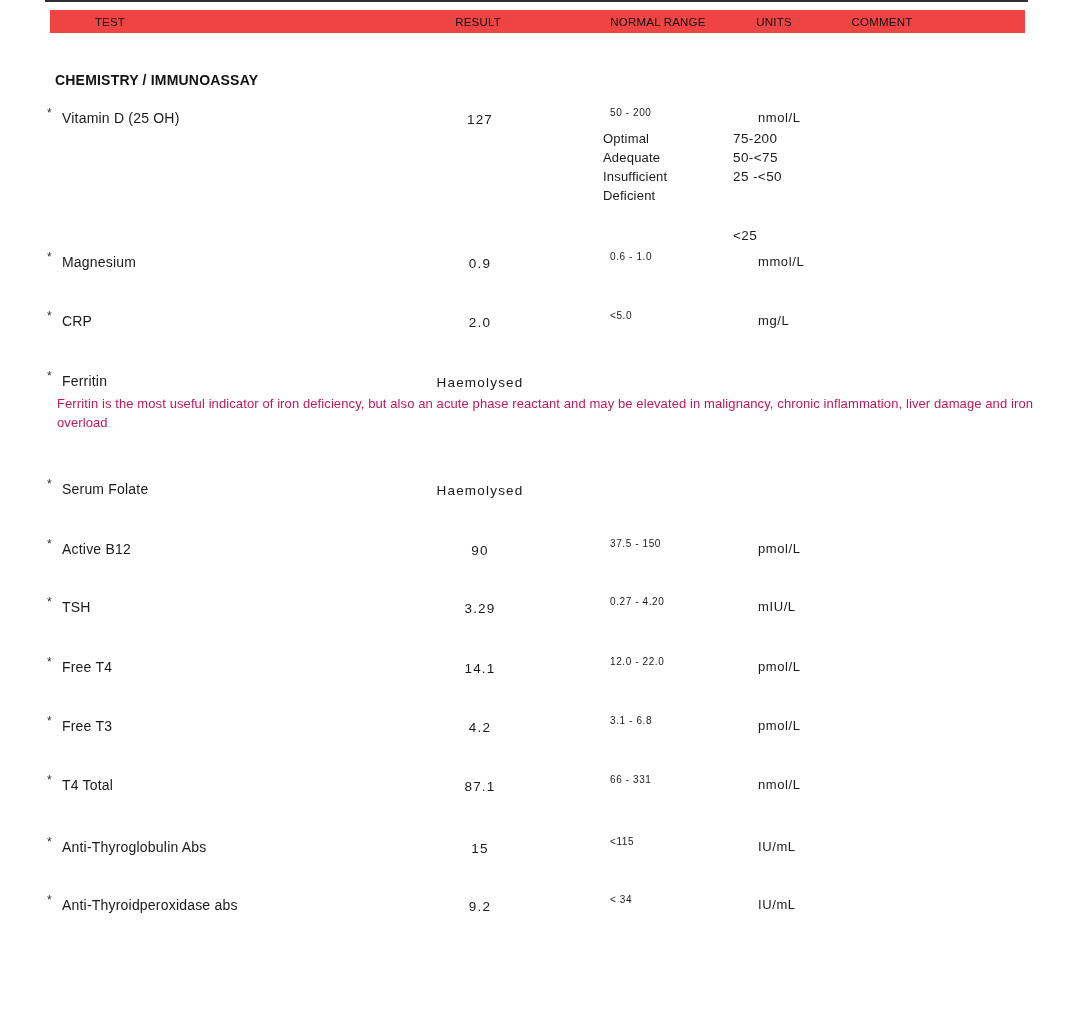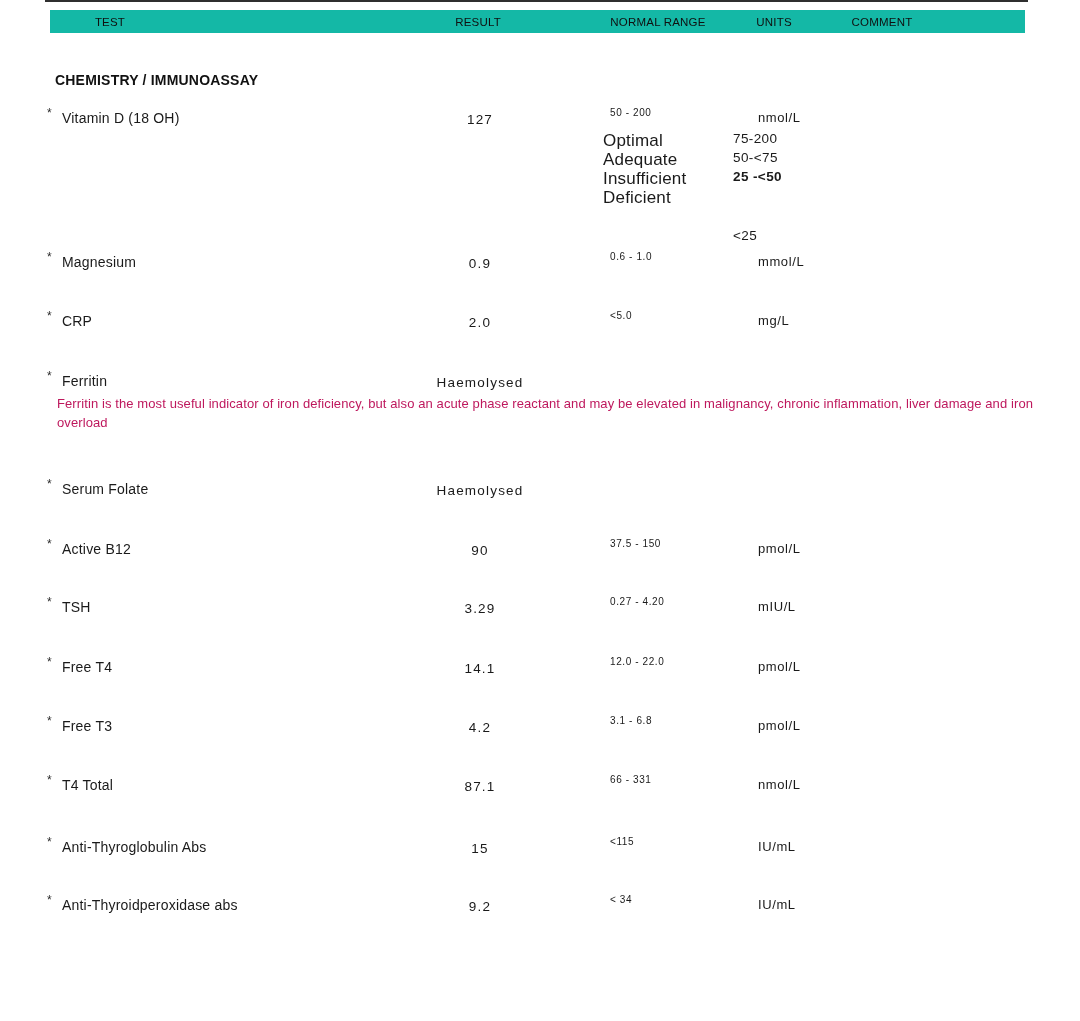--- a/index.html
+++ b/index.html
@@ -26,56 +26,56 @@
   .section-title {
     position: absolute; left: 55px; top: 72px;
     font-size: 14px; font-weight: bold; letter-spacing: 0.2px; color: #111111;
   }
   .row { position: absolute; left: 0; width: 1080px; height: 20px; font-size: 14px; }
   .flag   { position: absolute; left: 47px;  top: -4px; font-size: 12px; color: #2a2a2a; }
   .test   { position: absolute; left: 62px;  top: 0;    letter-spacing: 0.2px; white-space: nowrap; }
   .result { position: absolute; left: 420px; top: 2px;  width: 120px; text-align: center; font-size: 13.5px; letter-spacing: 1.2px; white-space: nowrap; }
   .range  { position: absolute; left: 610px; top: -3px; font-size: 10px; letter-spacing: 0.6px; white-space: nowrap; }
   .units  { position: absolute; left: 758px; top: 0;    font-size: 13px; letter-spacing: 0.6px; white-space: nowrap; }
-  .sublabel { position: absolute; left: 603px; font-size: 17px; letter-spacing: 0.2px; white-space: nowrap; }
+  .sublabel { position: absolute; left: 603px; font-size: 13px; letter-spacing: 0.2px; white-space: nowrap; }
   .subvalue { position: absolute; left: 733px; font-size: 13.5px; letter-spacing: 0.4px; white-space: nowrap; }
   .note {
     position: absolute; left: 57px; top: 22px; width: 980px;
     font-size: 13px; line-height: 18.5px; letter-spacing: 0.1px; color: #be185d;
   }
 </style>
 </head>
 <body>
 
 <div class="page">
   <div class="top-rule" style="background: rgb(47, 47, 47);"></div>
 
-  <div class="header-bar" style="background: #14b8a6;">
+  <div class="header-bar" style="background: #ef4444;">
     <span class="hcell h0">TEST</span>
     <span class="hcell h1">RESULT</span>
     <span class="hcell h2">NORMAL RANGE</span>
     <span class="hcell h3">UNITS</span>
     <span class="hcell h4">COMMENT</span>
   </div>
 
   <div class="section-title">CHEMISTRY / IMMUNOASSAY</div>
 
   <div>
       <div class="row" style="top: 110px;">
         <span class="flag">*</span>
-        <span class="test">Vitamin D (18 OH)</span>
+        <span class="test">Vitamin D (25 OH)</span>
         <span class="result">127</span>
         <span class="range">50 - 200</span>
         <span class="units">nmol/L</span>
         <span class="sublabel" style="top: 21px;">Optimal</span>
         <span class="subvalue" style="top: 21px;">75-200</span>
         <span class="sublabel" style="top: 40px;">Adequate</span>
         <span class="subvalue" style="top: 40px;">50-&lt;75</span>
         <span class="sublabel" style="top: 59px;">Insufficient</span>
-        <span class="subvalue" style="top: 59px; font-weight: bold;">25 -&lt;50</span>
+        <span class="subvalue" style="top: 59px;">25 -&lt;50</span>
         <span class="sublabel" style="top: 78px;">Deficient</span>
         <span class="subvalue" style="top: 78px; margin-top: 40px;">&lt;25</span>
       </div>
       <div class="row" style="top: 254px;">
         <span class="flag">*</span>
         <span class="test">Magnesium</span>
         <span class="result">0.9</span>
         <span class="range">0.6 - 1.0</span>
         <span class="units">mmol/L</span>
       </div>

